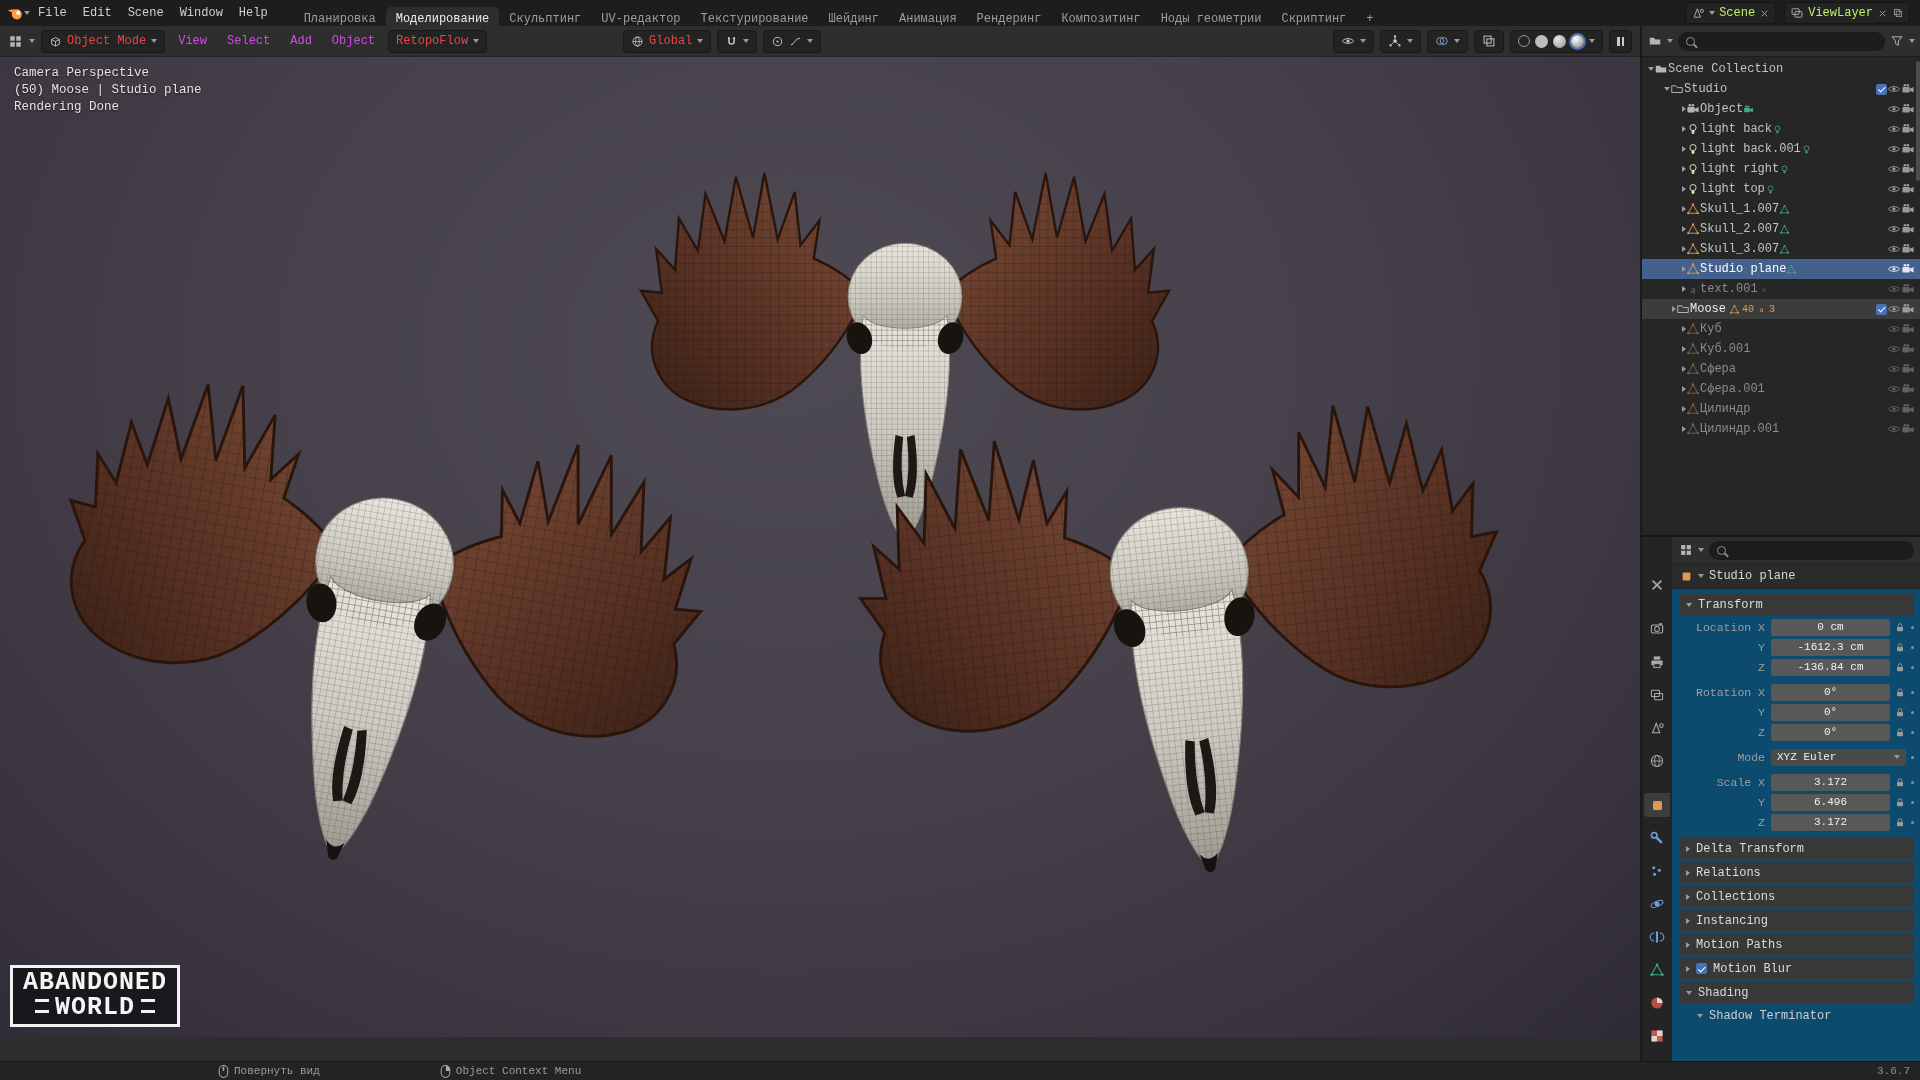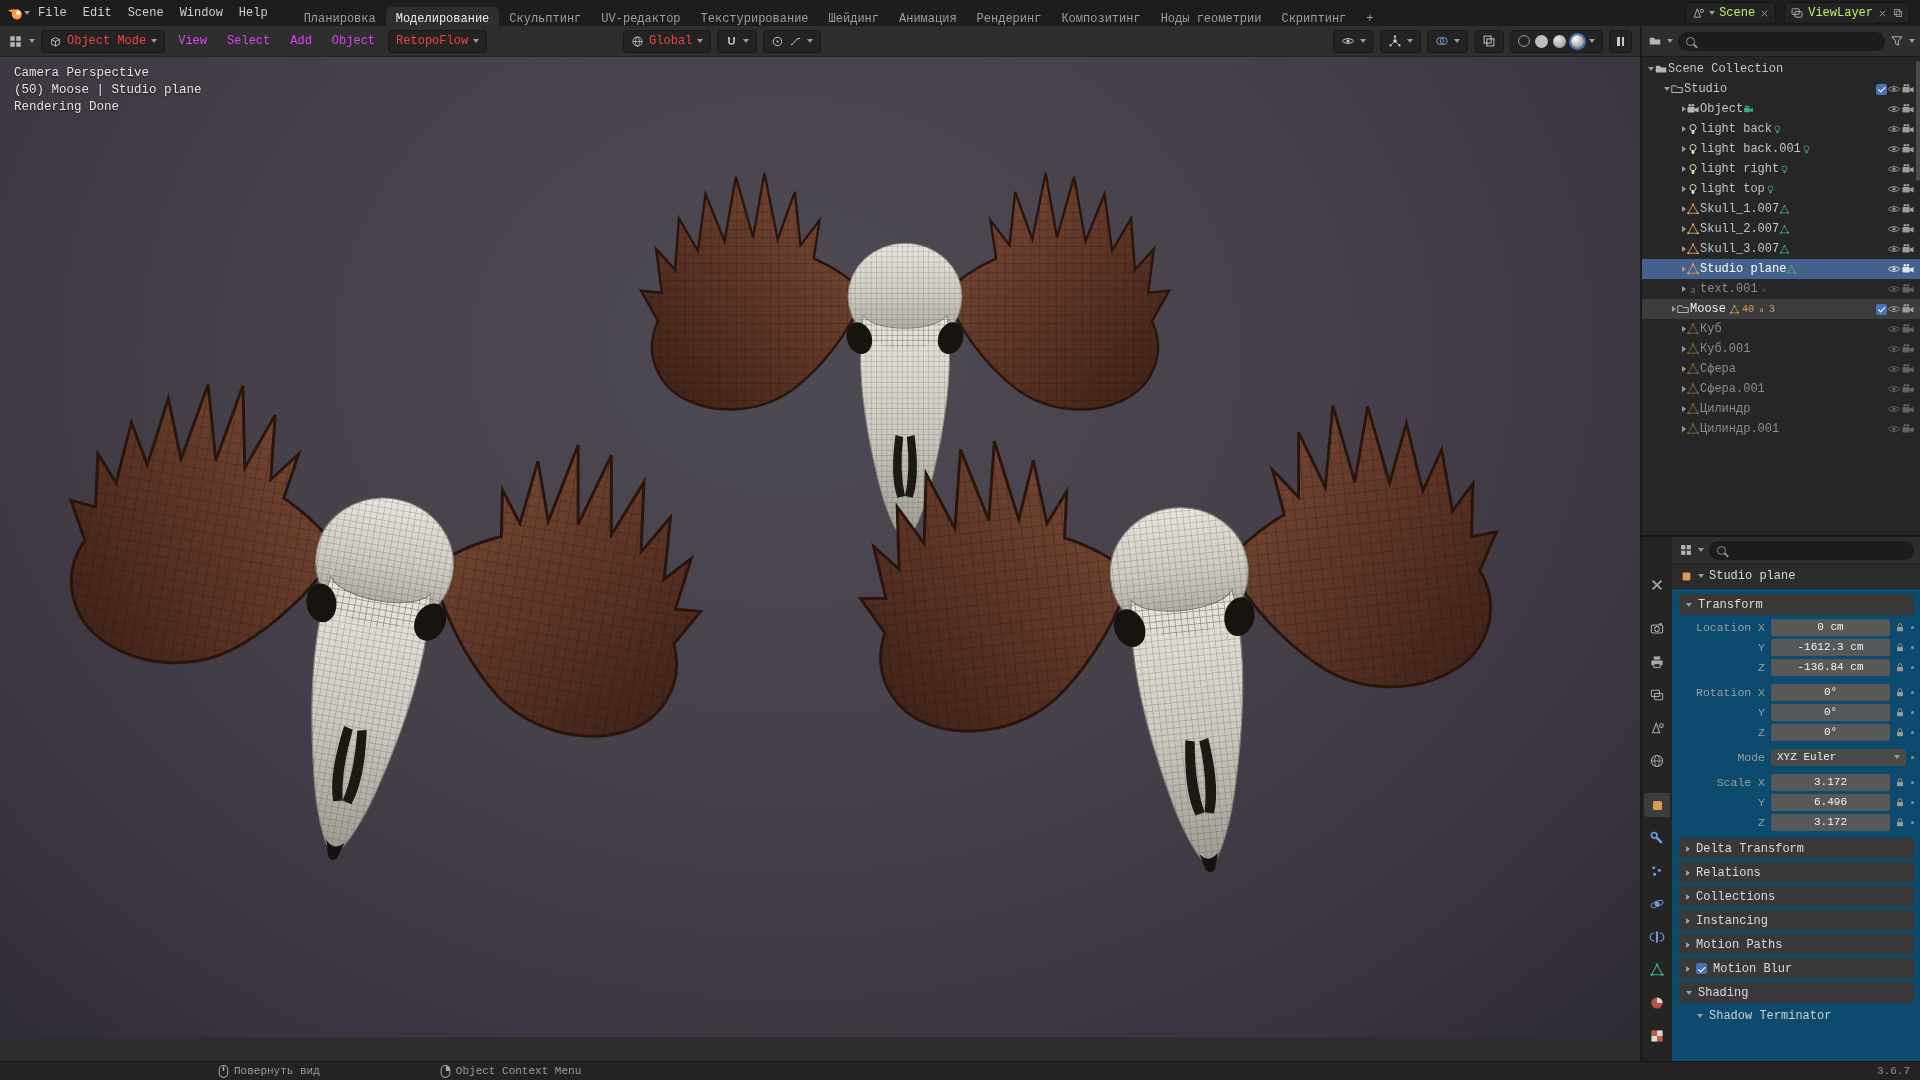--- a/index.html
+++ b/index.html
@@ -425,20 +425,24 @@
       <svg id="scene-svg" width="1640" height="980" viewBox="0 0 1640 980">
         <use href="#moose" transform="translate(620,95) scale(0.95)"></use>
         <use href="#moose" transform="translate(30,330) scale(1.15) rotate(10 300 200)"></use>
         <use href="#moose" transform="translate(840,340) scale(1.15) rotate(-6 300 200)"></use>
       </svg>
       <div id="vp-overlay">
         <div>Camera Perspective</div>
         <div>(50) Moose | Studio plane</div>
         <div>Rendering Done</div>
       </div>
+      <div id="watermark">
+        <div class="l1">ABANDONED</div>
+        <div class="l2">WORLD</div>
+      </div>
     </div>
   </div>
 
   <div id="right-col">
 
     <div id="outliner-header">
       <svg class="ic" width="14" height="14" color="#b5b5b5">
           <use href="#sy-scoll"></use>
         </svg>
       <i class="tri td"></i>

